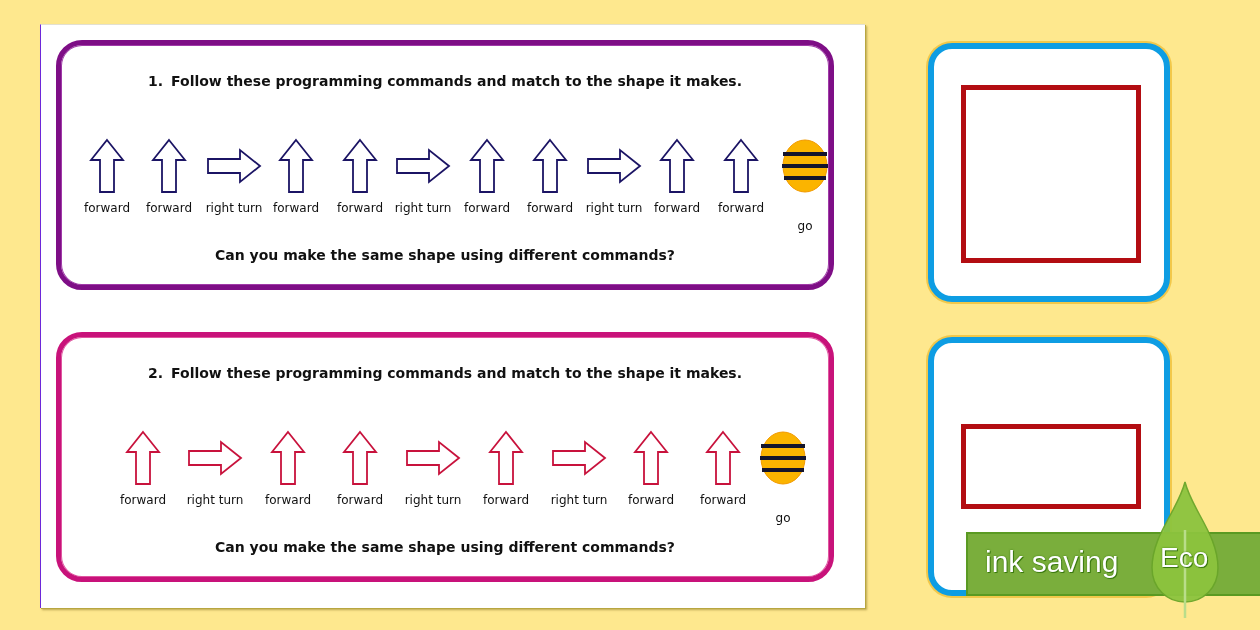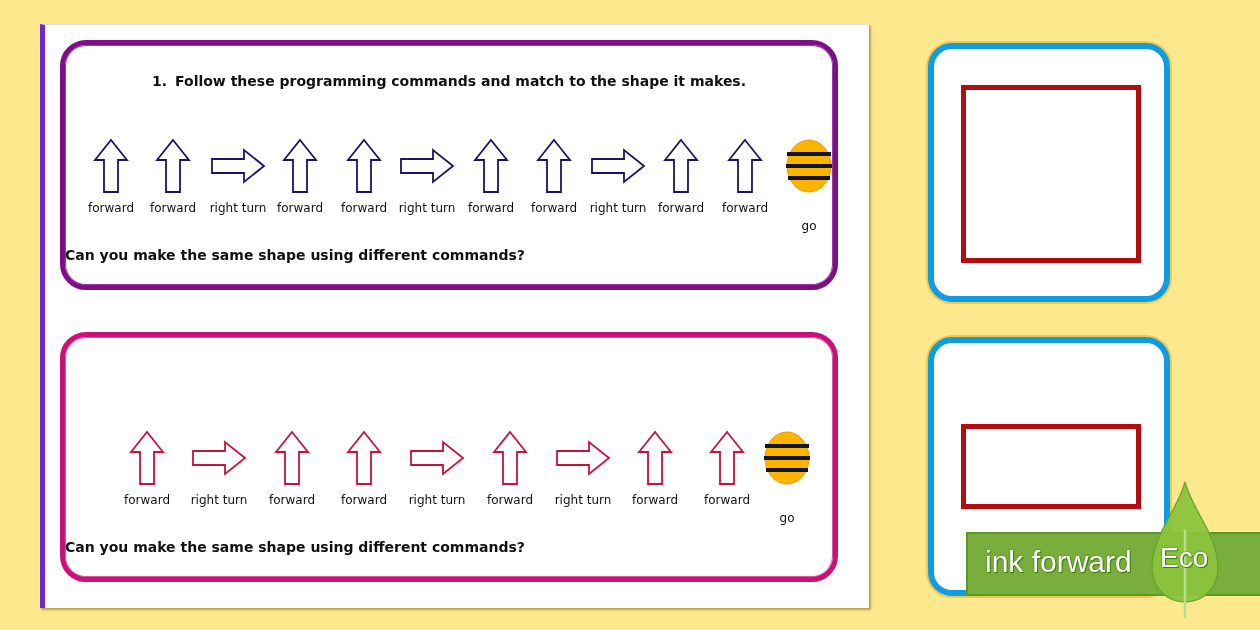--- a/index.html
+++ b/index.html
@@ -5,35 +5,35 @@
   html, body { margin:0; padding:0; }
   body {
     width:1260px; height:630px; overflow:hidden; position:relative;
     background:#fee88e;
     font-family:"DejaVu Sans", sans-serif;
   }
   .sheet {
     position:absolute; left:40px; top:24px; width:824px; height:583px;
     background:#ffffff;
     box-shadow: 1px 1px 0 #b8a640, 2px 2px 2px rgba(120,100,20,0.5);
-    border-left:5px solid #6d28d9; border-top:1px solid #e3e0d0;
+    border-left:1px solid #6d28d9; border-top:1px solid #e3e0d0;
   }
   .task-card {
     position:absolute; left:15px; width:778px; height:250px;
     border-radius:26px; background:#fff; box-sizing:border-box;
   }
   .task-card.purple { top:15px; border:5px solid #7e0e86; box-shadow: inset 0 0 0 1px #a03aa8; }
   .task-card.pink { top:307px; border:5px solid #c8127a; box-shadow: inset 0 0 0 1px #e0559f; }
   .task-title {
     position:absolute; left:0; right:0; top:28px; text-align:center;
     font-weight:bold; font-size:14px; color:#111;
   }
   .task-title .num { margin-right:8px; }
   .task-question {
-    position:absolute; left:0; right:0; bottom:22px; 
+    position:absolute; left:0; right:0; bottom:22px; text-align:center;
     font-weight:bold; font-size:14px; color:#111;
   }
   .cmd-row { position:absolute; top:92px; left:0; right:0; height:90px; }
   .cmd {
     position:absolute; top:0; width:60px; margin-left:-30px;
     display:flex; flex-direction:column; align-items:center;
   }
   .cmd .icon { width:60px; height:58px; display:flex; align-items:center; justify-content:center; }
   .cmd .label { font-size:12px; color:#111; margin-top:6px; white-space:nowrap; font-family:"DejaVu Sans", sans-serif; }
   .cmd.go .label { margin-top:24px; }
@@ -171,20 +171,23 @@
               <rect x="2" y="37" width="42" height="4" fill="#14142b"></rect>
             </svg>
           </div>
           <div class="label">go</div>
         </div>
       </div>
     <div class="task-question">Can you make the same shape using different commands?</div>
   </div>
 
   <div class="task-card pink">
+    <div class="task-title">
+      <span class="num">2.</span><span>Follow these programming commands and match to the shape it makes.</span>
+    </div>
     <div class="cmd-row" id="row1">
         <div class="cmd" style="left: 82px;">
           <div class="icon">
             <svg width="36" height="56" viewBox="0 0 36 56">
               <path d="M18 2 L34 22 L25 22 L25 54 L11 54 L11 22 L2 22 Z" fill="#fff" stroke="#c8123c" stroke-width="1.8" stroke-linejoin="miter"></path>
             </svg>
           </div>
           <div class="label">forward</div>
         </div>
         <div class="cmd" style="left: 154px;">
@@ -268,19 +271,19 @@
 </div>
 
 <div class="shape-card c1">
   <div class="shape"></div>
 </div>
 <div class="shape-card c2">
   <div class="shape"></div>
 </div>
 
 <div class="eco-badge">
-  <span class="eco-text">ink forward</span>
+  <span class="eco-text">ink saving</span>
 </div>
 <svg class="eco-leaf" viewBox="0 0 90 140">
   <path d="M45 2 C52 30 78 55 78 88 C78 108 63 122 45 122 C27 122 12 108 12 88 C12 55 38 30 45 2 Z" fill="#8cc43e" stroke="#6aa52a" stroke-width="1.5" opacity="0.95"></path>
   <line x1="45" y1="50" x2="45" y2="138" stroke="#b9dd8a" stroke-width="2.5"></line>
 </svg>
 <span class="eco-label">Eco</span>
 
 </body></html>

